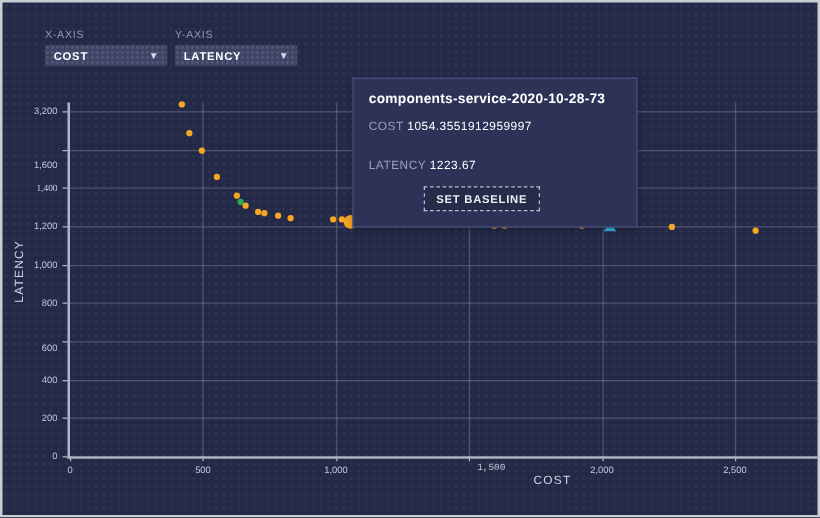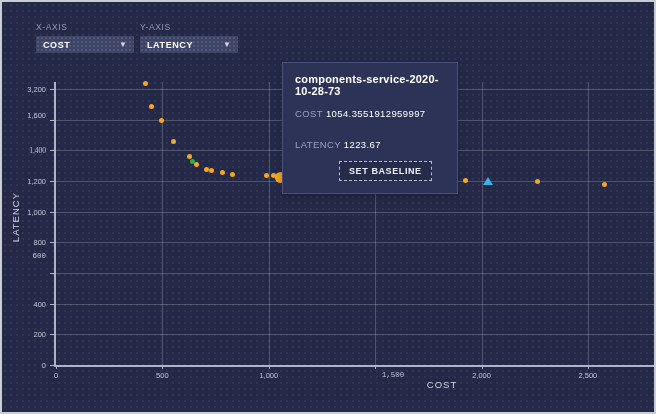--- a/index.html
+++ b/index.html
@@ -46,21 +46,21 @@
   }
   .point{position:absolute;border-radius:50%;cursor:pointer;}
   .point-triangle{position:absolute;width:0;height:0;border-radius:0;background:transparent !important;cursor:pointer;}
   .axis-title{position:absolute;color:#d3d6e3;font-size:9.5px;letter-spacing:1px;}
   .axis-title-y{
     left:8px;top:190px;writing-mode:vertical-rl;transform:rotate(180deg);
   }
   .axis-title-x{left:410px;top:377px;width:60px;text-align:center;}
   
   .tooltip{
-    position:absolute;left:280px;top:60px;width:176px;box-sizing:border-box;
+    position:absolute;left:280px;top:60px;width:228px;box-sizing:border-box;
     background:#2d3357;border:1px solid #4a5180;
     padding:10px 12px 12px 12px;z-index:10;
     box-shadow:0 2px 6px rgba(0,0,0,0.3);
   }
   .tt-title{font-size:11px;font-weight:bold;color:#ffffff;letter-spacing:0.2px;}
   .tt-sub{font-size:9px;color:#9aa0bf;letter-spacing:0.8px;margin-top:3px;}
   .tt-row{margin-top:20px;font-size:9.5px;letter-spacing:0.4px;}
   .tt-row.first{margin-top:11px;}
   .tt-key{color:#9aa0bf;}
   .tt-val{color:#ffffff;font-weight:normal;}
@@ -96,36 +96,36 @@
       <div class="tick-y" style="top: 283px;"></div>
       <div class="ticklabel-y" style="top: 283px;">0</div>
       <div class="gridline-h" style="top: 252.322px;"></div>
       <div class="tick-y" style="top: 252.322px;"></div>
       <div class="ticklabel-y" style="top: 252.322px;">200</div>
       <div class="gridline-h" style="top: 221.645px;"></div>
       <div class="tick-y" style="top: 221.645px;"></div>
       <div class="ticklabel-y" style="top: 221.645px;">400</div>
       <div class="gridline-h" style="top: 190.967px;"></div>
       <div class="tick-y" style="top: 190.967px;"></div>
-      <div class="ticklabel-y" style="top: 174px; font-family: Liberation Mono, monospace;">600</div>
+      <div class="ticklabel-y" style="top: 196px;">600</div>
       <div class="gridline-h" style="top: 160.29px;"></div>
       <div class="tick-y" style="top: 160.29px;"></div>
       <div class="ticklabel-y" style="top: 160.29px; padding-left: 36px;">800</div>
       <div class="gridline-h" style="top: 129.612px;"></div>
       <div class="tick-y" style="top: 129.612px;"></div>
       <div class="ticklabel-y" style="top: 129.612px;">1,000</div>
       <div class="gridline-h" style="top: 98.935px;"></div>
       <div class="tick-y" style="top: 98.935px;"></div>
       <div class="ticklabel-y" style="top: 98.935px;">1,200</div>
       <div class="gridline-h" style="top: 68.2575px;"></div>
       <div class="tick-y" style="top: 68.2575px;"></div>
       <div class="ticklabel-y" style="top: 68.2575px; font-family: Liberation Serif, serif;">1,400</div>
       <div class="gridline-h" style="top: 37.5799px;"></div>
       <div class="tick-y" style="top: 37.5799px;"></div>
-      <div class="ticklabel-y" style="top: 33px;">1,600</div>
+      <div class="ticklabel-y" style="top: 50px;">1,600</div>
       <div class="gridline-h" style="top: 6.90244px;"></div>
       <div class="tick-y" style="top: 6.90244px;"></div>
       <div class="ticklabel-y" style="top: 6.90244px;">3,200</div>
       <div class="tick-x" style="left: 0px;"></div>
       <div class="ticklabel-x" style="left: 0px;">0</div>
       <div class="gridline-v" style="left: 106.383px;"></div>
       <div class="tick-x" style="left: 106.383px;"></div>
       <div class="ticklabel-x" style="left: 106.383px;">500</div>
       <div class="gridline-v" style="left: 212.766px;"></div>
       <div class="tick-x" style="left: 212.766px;"></div>

